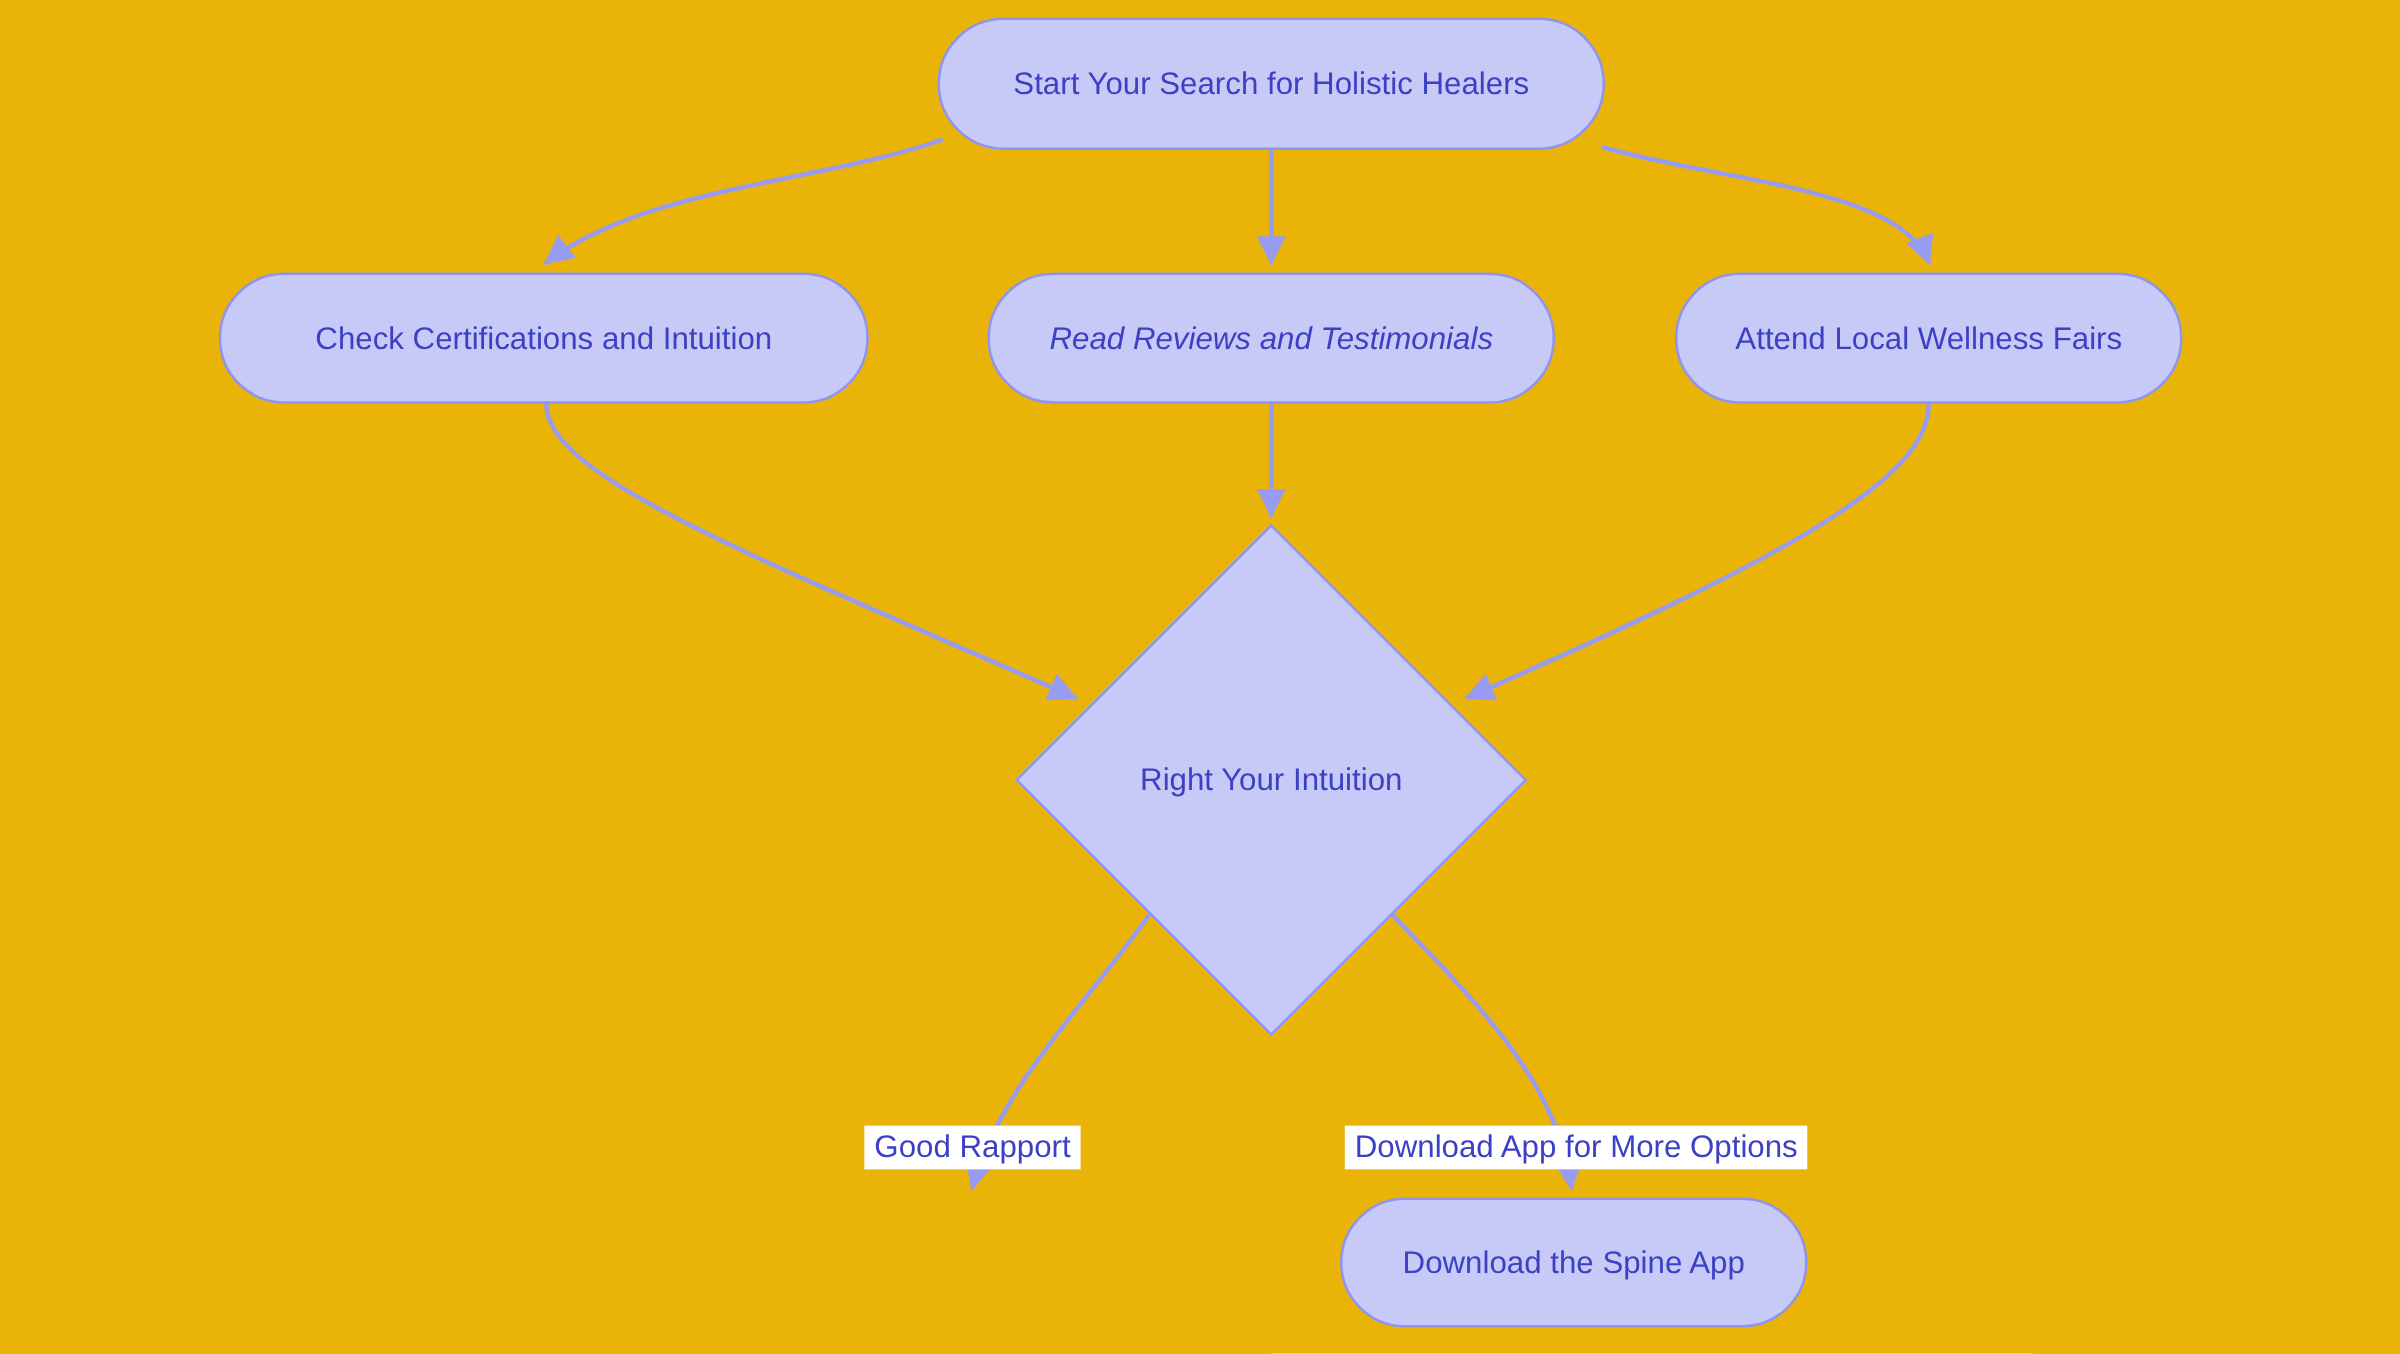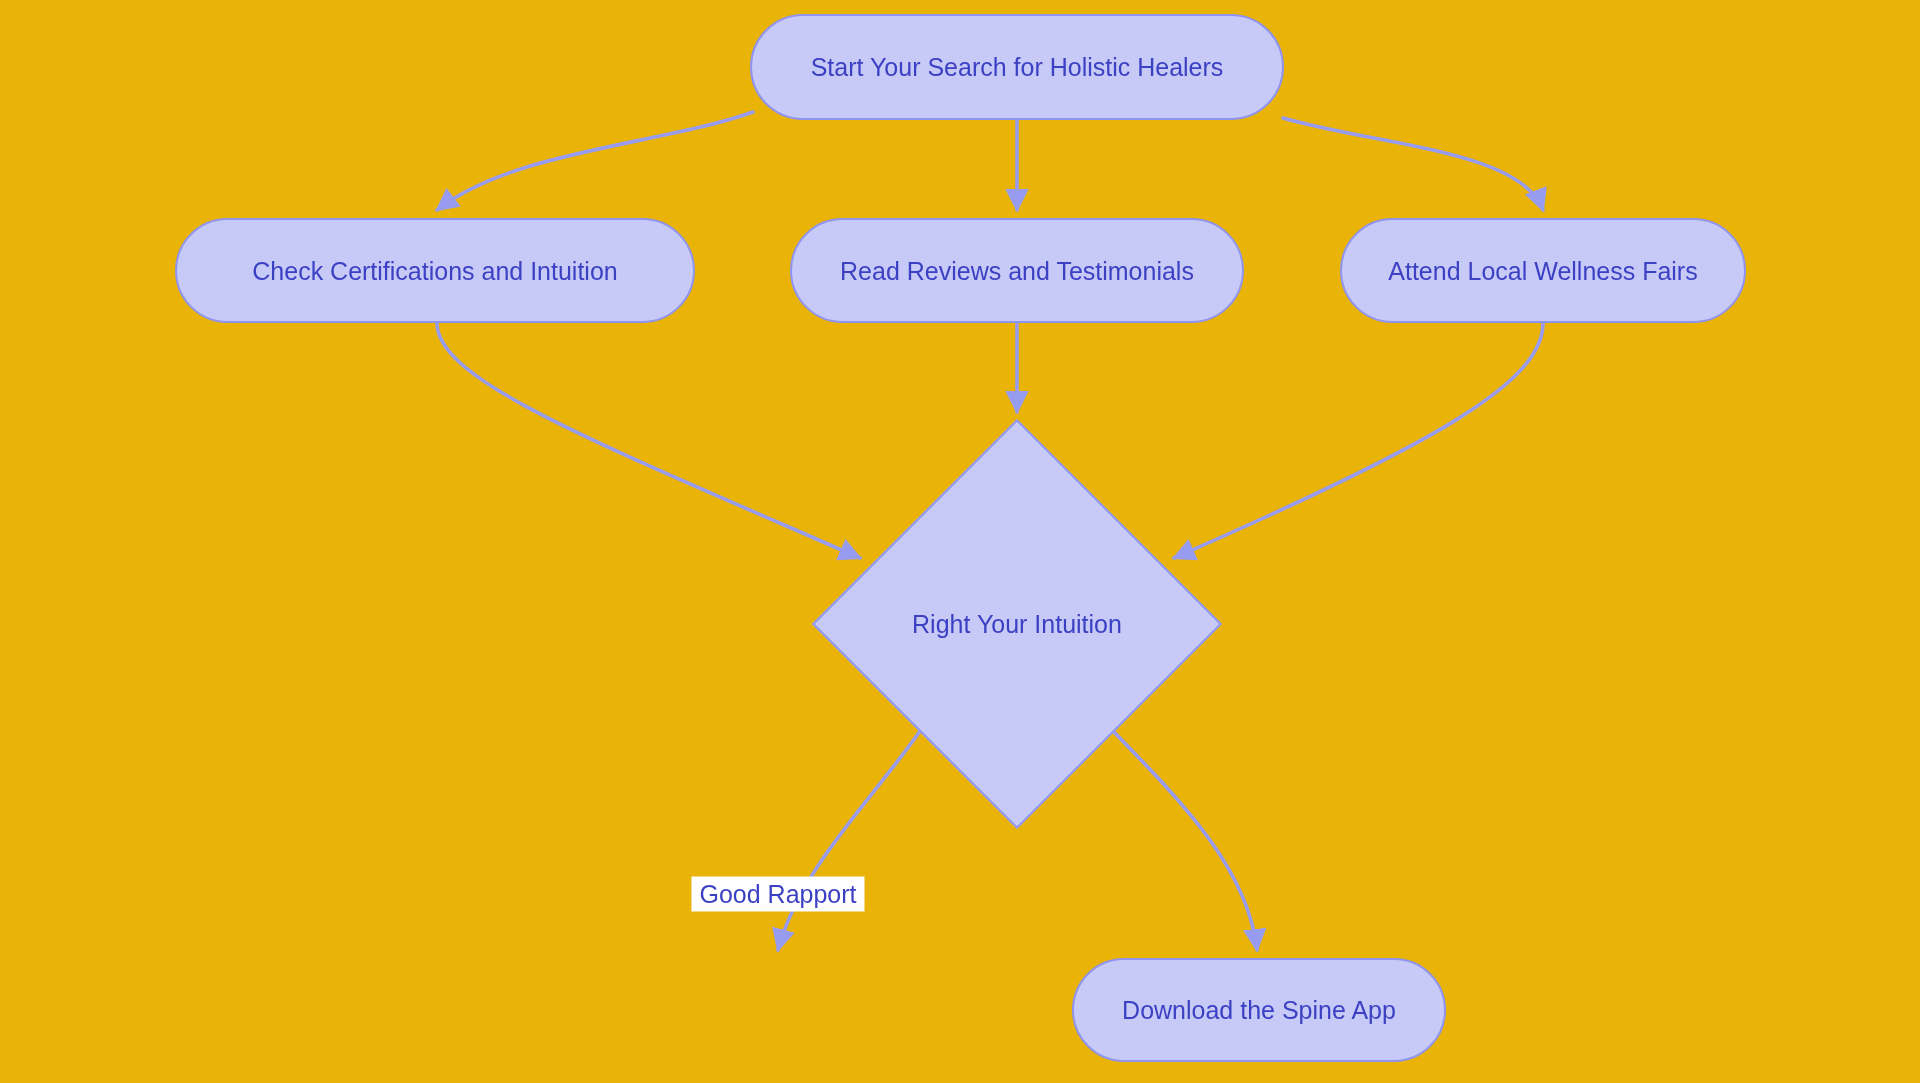--- a/index.html
+++ b/index.html
@@ -63,25 +63,26 @@
     white-space: nowrap;
   }
   .edge-label {
     position: absolute;
     transform: translate(-50%, -50%);
     background: #ffffff;
     color: var(--text-color);
     font-size: 25px;
     padding: 3px 8px;
     white-space: nowrap;
+    margin-top: 24px;
   }
   
   .n-start    { left: 750px;  top: 14px;  width: 534px; height: 106px; }
   .n-check    { left: 175px;  top: 218px; width: 520px; height: 105px; }
-  .n-read     { left: 790px;  top: 218px; width: 454px; height: 105px; }
+  .n-read     { left: 790px;  top: 218px; width: 454px; height: 105px; font-style: italic; }
   .n-attend   { left: 1340px; top: 218px; width: 406px; height: 105px; }
   .n-find     { left: 580px;  top: 958px; width: 398px; height: 104px; }
   .n-download { left: 1072px; top: 958px; width: 374px; height: 104px; }
   .l-good     { left: 778px;  top: 894px; }
   .l-app      { left: 1261px; top: 894px; }
 </style>
 </head>
 <body style="background: rgb(255, 255, 255);">
 
 <div class="canvas">
@@ -120,19 +121,22 @@
 
   <div class="diamond"></div>
   <div class="diamond-label">
     <span>Right Your Intuition</span>
   </div>
 
   <div class="edge-label l-good">
     <span>Good Rapport</span>
   </div>
 
+  <div class="edge-label l-app">
+    <span>Download App for More Options</span>
+  </div>
 
 
   <div class="node pill n-download">
     <span>Download the Spine App</span>
   </div>
 
 </div>
 
 </body></html>

